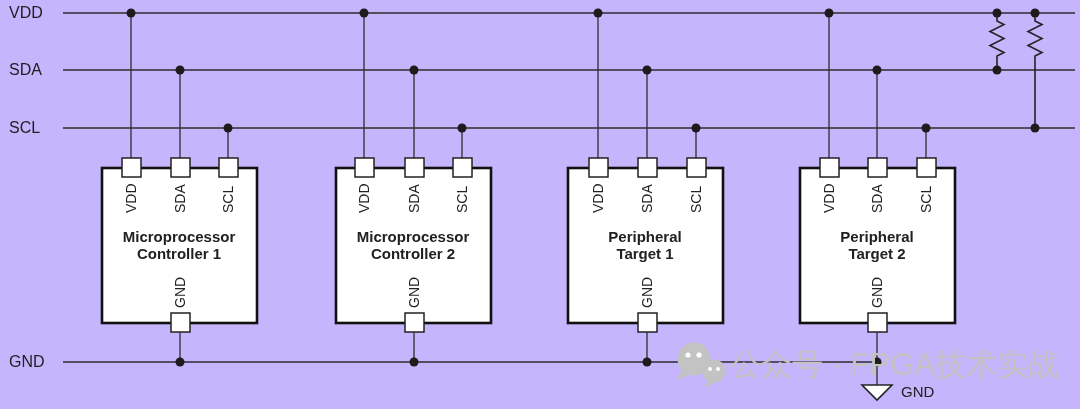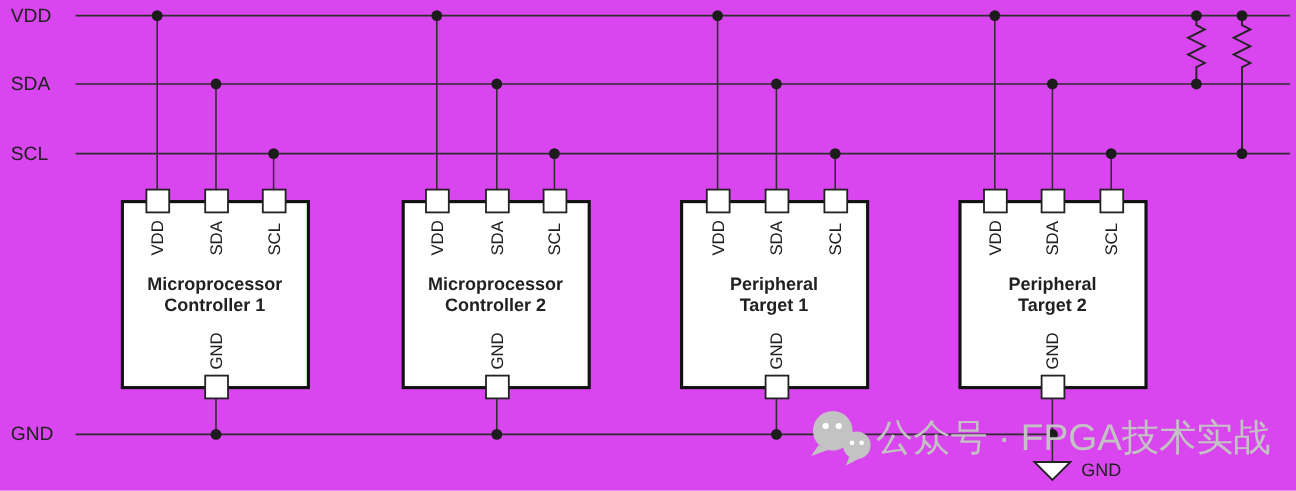--- a/index.html
+++ b/index.html
@@ -1,16 +1,16 @@
 <!DOCTYPE html>
 <html><head>
 <meta charset="utf-8">
 <style>
   html,body{margin:0;padding:0;background:#ffffff;}
-  .stage{position:relative;width:1080px;height:409px;background:#d946ef;overflow:hidden;
+  .stage{position:relative;width:1080px;height:409px;background:#c4b5fd;overflow:hidden;
          font-family:"Liberation Sans",sans-serif;}
   svg text{font-family:"Liberation Sans",sans-serif;fill:#212121;}
   .bus-label{font-size:16px;}
   .pin-label{font-size:14px;}
   .dev-title{font-size:15px;font-weight:bold;text-anchor:middle;}
   .gnd-sym-label{font-size:15px;}
   .busline{stroke:#2e2e2e;stroke-width:1.4;fill:none;}
   .dropline{stroke:#2e2e2e;stroke-width:1.3;fill:none;}
   .devbox{fill:#ffffff;stroke:#111111;stroke-width:2.6;}
   .pinbox{fill:#ffffff;stroke:#222222;stroke-width:1.5;}

